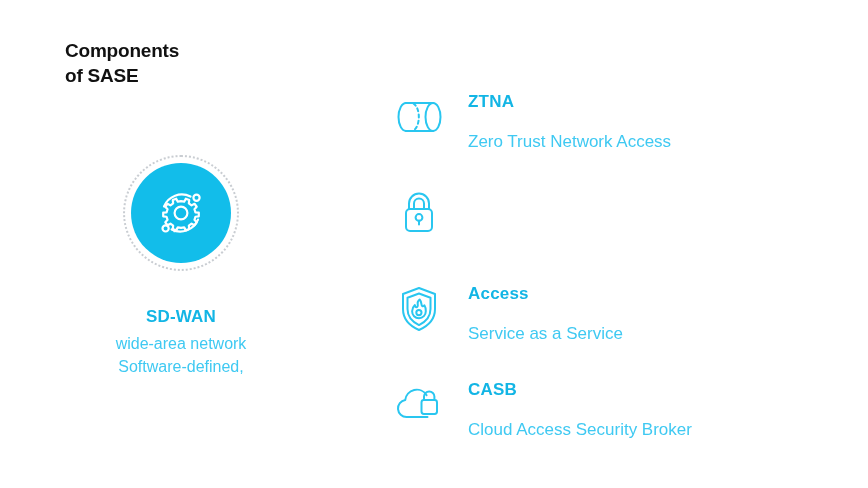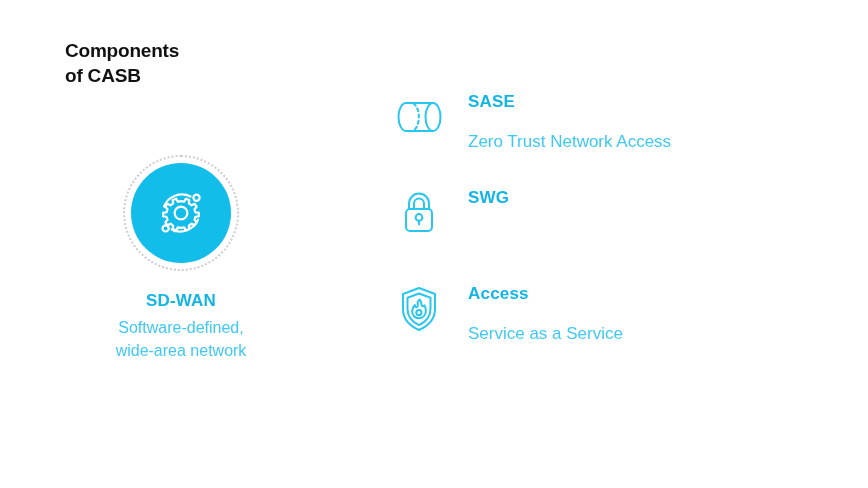--- a/index.html
+++ b/index.html
@@ -59,21 +59,21 @@
   .hero-disc {
     width: 100px;
     height: 100px;
     border-radius: 50%;
     background: #12bdea;
     display: flex;
     align-items: center;
     justify-content: center;
   }
   .hero-title {
-    margin-top: 20px;
+    margin-top: 36px;
     font-size: 17px;
     font-weight: bold;
     color: #12b5e5;
     letter-spacing: 0.2px;
   }
   .hero-desc {
     margin-top: 6px;
     font-size: 16px;
     color: #3fc9f2;
     line-height: 1.42;
@@ -122,21 +122,21 @@
 
   svg { display: block; overflow: visible; }
 </style>
 </head>
 <body>
 
 <div class="canvas">
 
   <div class="page-title">
     <span class="line">Components</span>
-    <span class="line">of CASB</span>
+    <span class="line">of SASE</span>
   </div>
 
   <div class="hero">
     <div class="hero-badge">
       <div class="hero-disc">
         <span>
           <svg width="62" height="62" viewBox="0 0 62 62" fill="none" stroke="#ffffff" stroke-width="2.2" stroke-linecap="round" stroke-linejoin="round">
 
             <path d="M31 19.2 l3.2 .45 1.6 -3.0 3.4 1.42 -.35 3.35 2.7 1.95 2.95 -1.6 2.2 2.95 -2.25 2.5 1.0 3.1 3.35 .35 0 3.7 -3.35 .35 -1.0 3.1 2.25 2.5 -2.2 2.95 -2.95 -1.6 -2.7 1.95 .35 3.35 -3.4 1.42 -1.6 -3.0 -3.2 .45 -3.2 -.45 -1.6 3.0 -3.4 -1.42 .35 -3.35 -2.7 -1.95 -2.95 1.6 -2.2 -2.95 2.25 -2.5 -1.0 -3.1 -3.35 -.35 0 -3.7 3.35 -.35 1.0 -3.1 -2.25 -2.5 2.2 -2.95 2.95 1.6 2.7 -1.95 -.35 -3.35 3.4 -1.42 1.6 3.0 z" transform="translate(0,0) scale(1)"></path>
             <circle cx="31" cy="31" r="6.4"></circle>
@@ -145,68 +145,81 @@
             <path d="M48.0 37.6 A19.2 19.2 0 0 1 21.6 47.4"></path>
             <circle cx="46.5" cy="15.8" r="3.1"></circle>
             <circle cx="15.6" cy="46.4" r="3.1"></circle>
             <circle cx="24.3" cy="49.4" r="0.9" fill="#ffffff" stroke="none"></circle>
           </svg>
         </span>
       </div>
     </div>
     <div class="hero-title">SD-WAN</div>
     <div class="hero-desc">
+      <span class="line">wide-area network</span>
       <span class="line">Software-defined,</span>
-      <span class="line">wide-area network</span>
     </div>
   </div>
 
   <div class="components">
 
     <div class="component-row">
       <div class="component-icon">
         <svg width="48" height="44" viewBox="0 0 48 44" fill="none" stroke="#29c6f0" stroke-width="2" stroke-linecap="round" stroke-linejoin="round">
           <ellipse cx="38" cy="22" rx="7.5" ry="14"></ellipse>
           <path d="M38 8 H11"></path>
           <path d="M38 36 H11"></path>
           <path d="M11 8 A7.5 14 0 0 0 11 36"></path>
           <path d="M18.5 8.6 A7.5 14 0 0 1 18.5 35.4" stroke-dasharray="3 3.2"></path>
         </svg>
       </div>
       <div class="component-text">
-        <div class="component-abbr">SASE</div>
+        <div class="component-abbr">ZTNA</div>
         <div class="component-name">Zero Trust Network Access</div>
       </div>
     </div>
 
     <div class="component-row">
       <div class="component-icon">
         <svg width="44" height="48" viewBox="0 0 44 48" fill="none" stroke="#29c6f0" stroke-width="2" stroke-linecap="round" stroke-linejoin="round">
           <path d="M12 20 V14.5 a10 10 0 0 1 20 0 V20"></path>
           <path d="M17 20 V14.5 a5 5 0 0 1 10 0 V20"></path>
           <rect x="9" y="20" width="26" height="22" rx="4"></rect>
           <circle cx="22" cy="28.5" r="3.4"></circle>
           <path d="M22 31.6 V35.5"></path>
         </svg>
       </div>
       <div class="component-text">
-        <div class="component-abbr">SWG</div>
       </div>
     </div>
 
     <div class="component-row">
       <div class="component-icon">
         <svg width="44" height="50" viewBox="0 0 44 50" fill="none" stroke="#29c6f0" stroke-width="2" stroke-linecap="round" stroke-linejoin="round">
           <path d="M22 4 L38 10 V25 c0 11 -8 17.5 -16 21 -8 -3.5 -16 -10 -16 -21 V10 Z"></path>
           <path d="M22 9.5 L33.5 13.8 V25 c0 8.3 -6 13.4 -11.5 16.1 -5.5 -2.7 -11.5 -7.8 -11.5 -16.1 V13.8 Z"></path>
           <path d="M22.6 15.5 c2.6 3.0 1.2 5.2 2.6 6.4 1.3 1.1 2.2 -.6 2.2 -.6 1.5 2.4 1.4 4.6 1.4 5.9 0 3.9 -2.9 7.0 -6.8 7.0 -3.9 0 -6.9 -3.0 -6.9 -6.9 0 -2.6 1.5 -5.0 2.8 -6.2 .2 1.3 .8 2.1 1.6 2.1 1.2 0 1.5 -1.4 1.2 -3.2 -.3 -1.8 .4 -3.4 1.9 -4.5 Z"></path>
           <circle cx="21.9" cy="28.6" r="2.6"></circle>
         </svg>
       </div>
       <div class="component-text">
         <div class="component-abbr">Access</div>
         <div class="component-name">Service as a Service</div>
       </div>
     </div>
 
+    <div class="component-row">
+      <div class="component-icon">
+        <svg width="52" height="44" viewBox="0 0 52 44" fill="none" stroke="#29c6f0" stroke-width="2" stroke-linecap="round" stroke-linejoin="round">
+          <path d="M33 34 H13.5 A8.5 8.5 0 0 1 12.2 17.1 A11.6 11.6 0 0 1 33.6 12.2"></path>
+          <path d="M33 34 h1.5"></path>
+          <path d="M31 17 V13.6 a5.2 5.2 0 0 1 10.4 0 V17"></path>
+          <rect x="28.5" y="17" width="15.5" height="14" rx="2.4" fill="#ffffff"></rect>
+        </svg>
+      </div>
+      <div class="component-text">
+        <div class="component-abbr">CASB</div>
+        <div class="component-name">Cloud Access Security Broker</div>
+      </div>
+    </div>
 
   </div>
 </div>
 
 </body></html>

